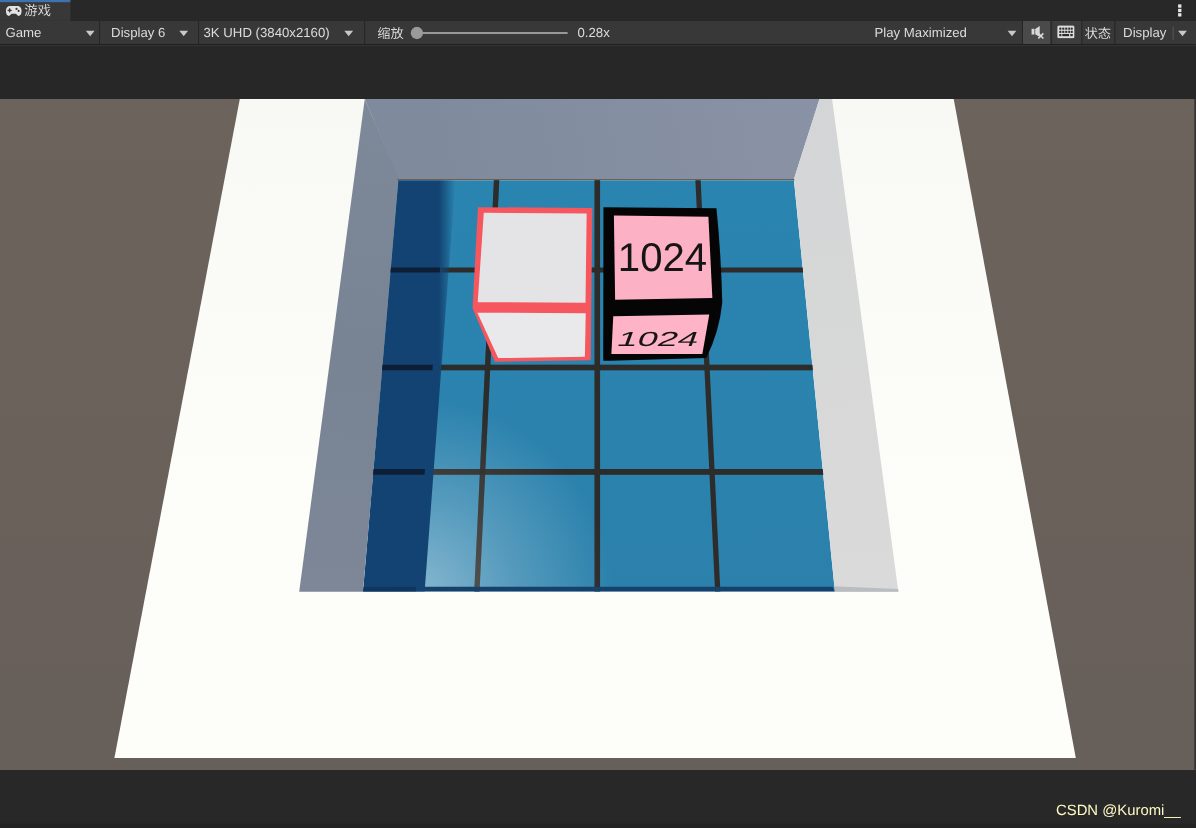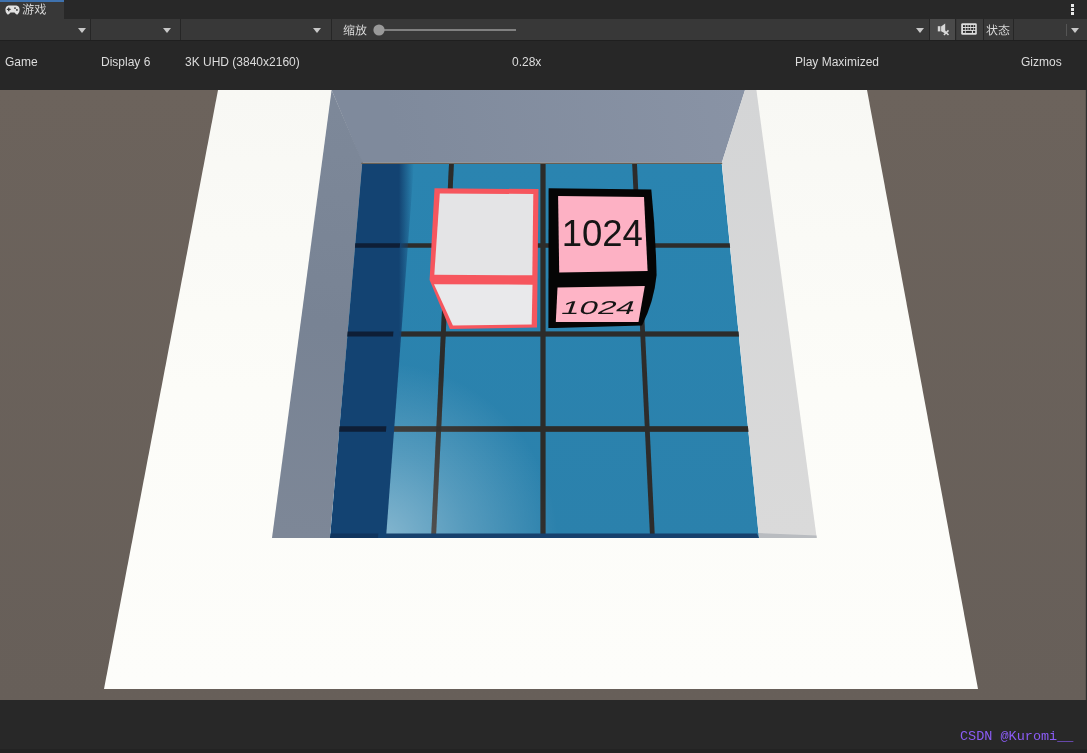--- a/index.html
+++ b/index.html
@@ -9,30 +9,30 @@
 
 #tabbar { position:absolute; left:0; top:0; width:1087px; height:19px; background:#282828; }
 #tab { position:absolute; left:0; top:0; width:64px; height:19px; background:#383838; }
 #tabblue { position:absolute; left:0; top:0; width:64px; height:2px; background:#3f72ae; }
 #dots { position:absolute; left:1071px; top:4px; width:3px; height:11px; }
 .dot { position:absolute; left:0; width:3px; height:3px; background:#e8e8e8; }
 
 #toolbar { will-change:transform; position:absolute; left:0; top:19px; width:1087px; height:22px; background:#383838;
   border-bottom:1px solid #1f1f1f; color:#dcdcdc; font-size:12px; }
 .tsep { position:absolute; top:0; width:1px; height:21px; background:#262626; }
-.tb-text { position:absolute; top:4px; white-space:nowrap;margin-top:32px; }
+.tb-text { position:absolute; top:4px; white-space:nowrap; }
 .arr { position:absolute; width:0; height:0; border-left:4.5px solid transparent;
   border-right:4.5px solid transparent; border-top:5.5px solid #c8c8c8; }
 
 #gamearea { position:absolute; left:0; top:41px; width:1087px; height:659px; background:#272727; }
 #render { position:absolute; left:0; top:48.5px; width:1087px; height:611px; }
 
 #botbar { position:absolute; left:0; top:700px; width:1087px; height:53px; background:#282828; }
 #botbar .darker { position:absolute; left:0; top:49px; width:1087px; height:4px; background:#232323; }
-#csdn { position:absolute; right:14px; top:729px; color:#8b5cf6; font-size:13.5px; will-change:transform;font-family:Liberation Mono, monospace; }
+#csdn { position:absolute; right:14px; top:729px; color:#fef9c3; font-size:13.5px; will-change:transform; }
 </style>
 </head>
 <body>
 <div id="page">
   <div id="gamearea">
     <div id="render">
       <svg width="1087" height="611" viewBox="0 0 1087 611">
 <defs>
   <linearGradient id="taupe" x1="0" y1="0" x2="0" y2="1">
     <stop offset="0" stop-color="#6c635c"></stop>
@@ -167,21 +167,21 @@
           <path d="M44 53 62 -18C146 14 253 56 357 96L344 159C232 118 120 77 44 53ZM63 423C77 429 99 434 208 447C169 383 133 332 117 312C88 276 67 250 47 247C55 229 65 196 69 182C86 194 117 204 318 254L315 291V315L168 282C237 371 304 479 361 586L301 620C285 584 266 548 246 513L136 503C194 590 250 700 294 807L227 837C188 716 117 586 95 553C74 518 57 495 39 491C48 472 59 438 63 423ZM472 612C446 506 389 374 315 291C327 279 346 256 355 242C378 267 399 295 419 326V-80H483V446C506 496 524 547 539 595ZM562 404V-79H627V-32H854V-74H922V404H742L768 505H936V567H547V505H694C688 472 681 435 673 404ZM590 821C604 798 619 769 631 743H369V580H438V680H879V594H951V743H707C694 772 672 812 653 843ZM627 160H854V29H627ZM627 221V342H854V221Z" fill="#dcdcdc"></path>
         </g>
         <g transform="translate(12.0,10.56) scale(0.0120,-0.0120)">
           <path d="M206 823C225 780 248 723 257 686L326 709C316 743 293 799 272 842ZM44 678V608H162V400C162 258 147 100 25 -30C43 -43 68 -63 81 -79C214 63 234 233 234 399V405H371C364 130 357 33 340 11C333 -1 324 -3 310 -3C294 -3 257 -3 216 1C226 -18 233 -48 235 -69C278 -71 320 -71 344 -68C371 -66 387 -58 404 -35C430 -1 436 111 442 440C443 451 443 475 443 475H234V608H488V678ZM625 583H813C793 456 763 348 717 257C673 349 642 457 622 574ZM612 841C582 668 527 500 445 395C462 381 491 353 503 338C530 374 555 416 577 463C601 359 632 265 673 183C614 98 536 32 431 -17C446 -32 468 -65 475 -82C575 -31 653 33 713 113C767 31 834 -34 918 -78C930 -58 954 -29 971 -14C882 27 813 95 759 181C822 289 862 421 888 583H962V653H647C663 709 677 768 689 828Z" fill="#dcdcdc"></path>
         </g>
       </svg>
     <svg style="position:absolute;left:370px;top:5px" width="160" height="12" viewBox="0 0 160 12">
       <line x1="14" y1="6" x2="146" y2="6" stroke="#989898" stroke-width="1.6"></line>
       <circle cx="9" cy="6" r="5.6" fill="#9a9a9a"></circle>
     </svg>
-    <span class="tb-text" style="left:512px">0.28x</span>
+    <span class="tb-text" style="left:525px">0.28x</span>
     <span class="tb-text" style="left:795px">Play Maximized</span>
     <div class="arr" style="left:916px;top:9px"></div>
     <div class="tsep" style="left:929px"></div>
     <div style="position:absolute;left:930px;top:0;width:25px;height:21px;background:#4a4a4a">
         <svg style="position:absolute;left:7px;top:4px" width="13" height="13" viewBox="0 0 13 13">
 <rect x="0.8" y="3.2" width="2.6" height="5.2" fill="#d8d8d8"></rect>
 <polygon points="4.1,3.4 8.2,0.6 8.2,10.6 4.1,8.2" fill="#d8d8d8"></polygon>
 <path d="M6.9,7.4 l4.6,4.6 M11.5,7.4 l-4.6,4.6" stroke="#d8d8d8" stroke-width="1.5"></path>
 </svg>
       </div>
@@ -209,21 +209,21 @@
     <div class="tsep" style="left:983px"></div>
     <svg style="position:absolute;left:986px;top:5px" width="26" height="15" viewBox="0 0 26 15">
         <g transform="translate(0.0,10.56) scale(0.0120,-0.0120)">
           <path d="M741 774C785 719 836 642 860 596L920 634C896 680 843 752 798 806ZM49 674C96 615 152 537 175 486L237 528C212 577 155 653 106 709ZM589 838V605L588 545H356V471H583C568 306 512 120 327 -30C347 -43 373 -63 388 -78C539 47 609 197 640 344C695 156 782 6 918 -78C930 -59 955 -30 973 -16C816 70 723 252 675 471H951V545H662L663 605V838ZM32 194 76 130C127 176 188 234 247 290V-78H321V841H247V382C168 309 86 237 32 194Z" fill="#dcdcdc"></path>
         </g>
         <g transform="translate(12.0,10.56) scale(0.0120,-0.0120)">
           <path d="M381 409C440 375 511 323 543 286L610 329C573 367 503 417 444 449ZM270 241V45C270 -37 300 -58 416 -58C441 -58 624 -58 650 -58C746 -58 770 -27 780 99C759 104 728 115 712 128C706 25 698 10 645 10C604 10 450 10 420 10C355 10 344 16 344 45V241ZM410 265C467 212 537 138 568 90L630 131C596 178 525 249 467 299ZM750 235C800 150 851 36 868 -35L940 -9C921 62 868 173 816 256ZM154 241C135 161 100 59 54 -6L122 -40C166 28 199 136 221 219ZM466 844C461 795 455 746 444 699H56V629H424C377 499 278 391 45 333C61 316 80 287 88 269C347 339 454 471 504 629C579 449 710 328 907 274C918 295 940 326 958 343C778 384 651 485 582 629H948V699H522C532 746 539 794 544 844Z" fill="#dcdcdc"></path>
         </g>
       </svg>
     <div class="tsep" style="left:1013px"></div>
-    <span class="tb-text" style="left:1021px">Gizmos</span>
+    <span class="tb-text" style="left:1021px">Display</span>
     <div style="position:absolute;left:1066px;top:5px;width:1px;height:12px;background:#555"></div>
     <div class="arr" style="left:1071px;top:9px"></div>
 
   </div>
   <div id="botbar">
       <div class="darker"></div>
     </div>
   <div id="csdn">CSDN @Kuromi__</div>
 </div>
 

